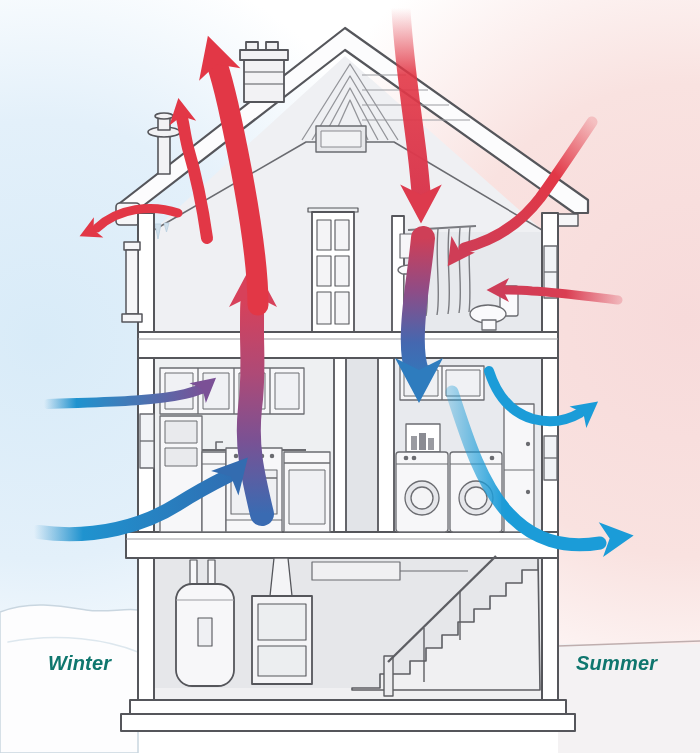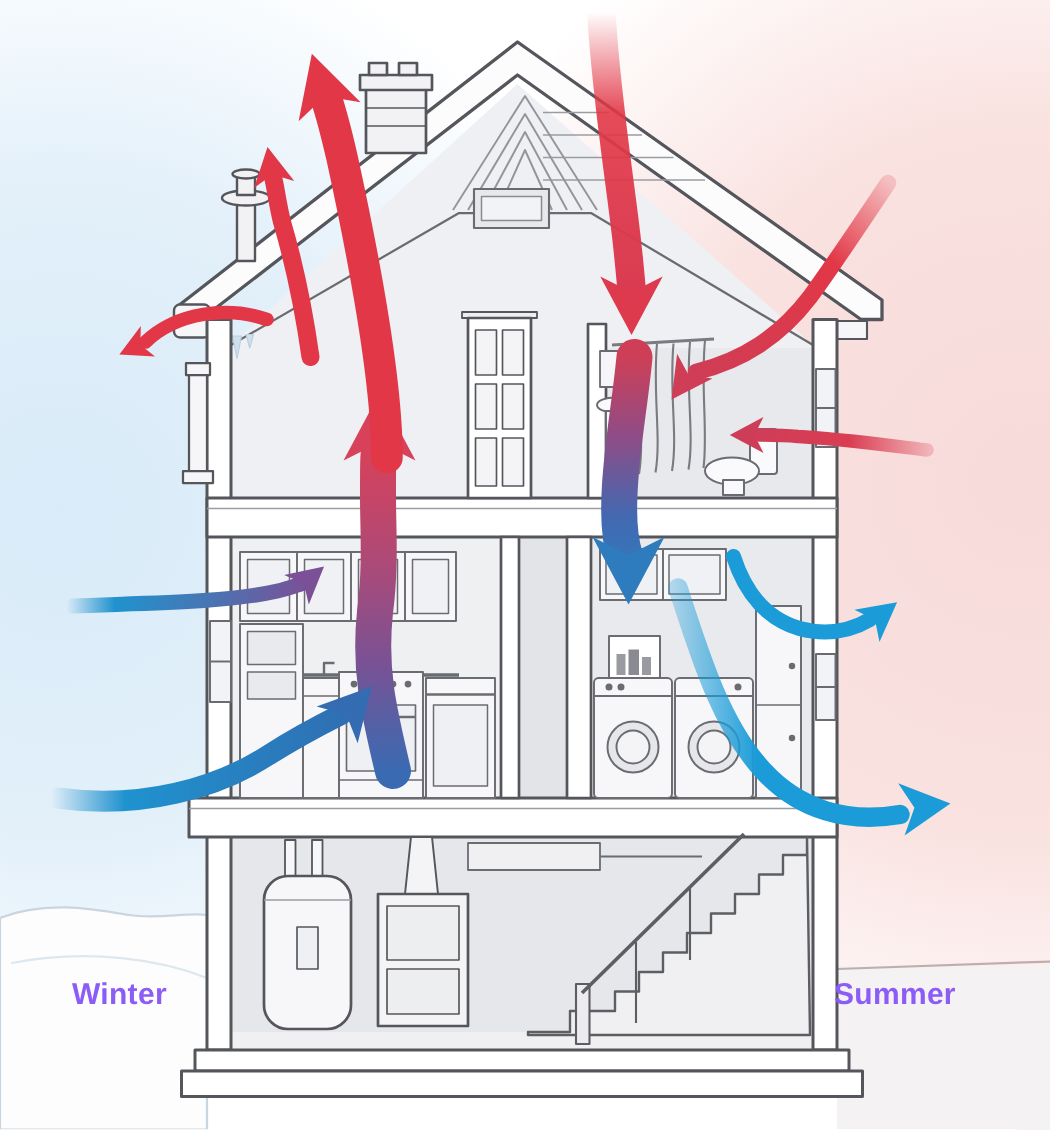--- a/index.html
+++ b/index.html
@@ -1,21 +1,21 @@
 <!DOCTYPE html>
 <html><head>
 <meta charset="utf-8">
 <style>
   html,body{margin:0;padding:0;background:#ffffff;}
   .stage{position:relative;width:700px;height:753px;background:#ffffff;overflow:hidden;
          font-family:"Liberation Sans",sans-serif;}
   .stage svg{position:absolute;left:0;top:0;}
-  .season-label{position:absolute;font-weight:700;font-size:20px;letter-spacing:.2px;color:#8b5cf6;}
+  .season-label{position:absolute;font-weight:700;font-size:20px;letter-spacing:.2px;color:#0f766e;font-style:italic;}
   .label-winter{left:48px;top:652px;}
-  .label-summer{left:556px;top:652px;}
+  .label-summer{left:576px;top:652px;}
 </style>
 </head>
 <body>
 
 <div class="stage">
 <svg width="700" height="753" viewBox="0 0 700 753">
   <defs>
     <radialGradient id="bgBlue" gradientUnits="userSpaceOnUse" cx="40" cy="340" r="400">
       <stop offset="0" stop-color="#d8ebf8"></stop>
       <stop offset="0.55" stop-color="#e3f0fa"></stop>

